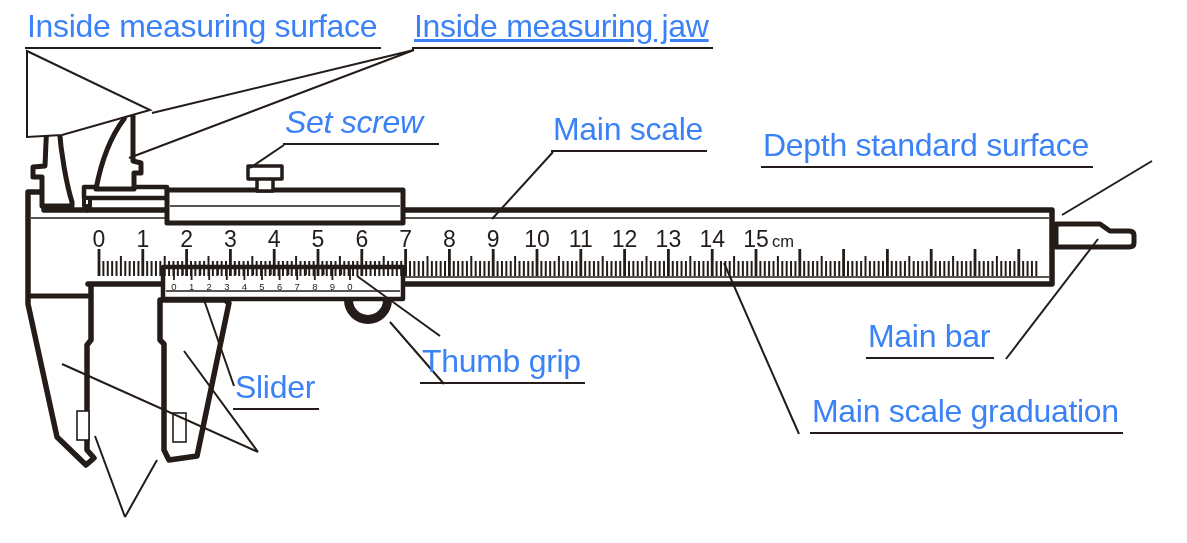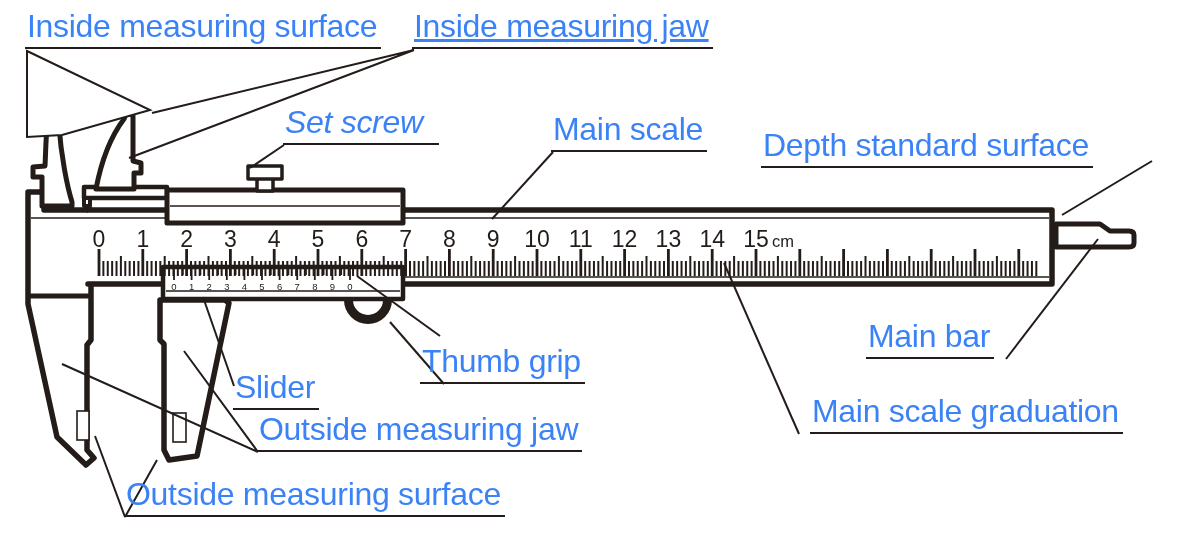--- a/index.html
+++ b/index.html
@@ -340,15 +340,13 @@
 
   <div class="lbl" style="left:25px;top:9px;">Inside measuring surface</div>
   <div class="lbl" style="left:412px;top:9px;text-decoration:underline;">Inside measuring jaw</div>
   <div class="lbl" style="left:283px;top:105px;padding-right:16px;font-style:italic;">Set screw</div>
   <div class="lbl" style="left:551px;top:112px;">Main scale</div>
   <div class="lbl" style="left:761px;top:104px;margin-top:24px;">Depth standard surface</div>
   <div class="lbl" style="left:420px;top:344px;">Thumb grip</div>
   <div class="lbl" style="left:233px;top:346px;margin-top:24px;">Slider</div>
   <div class="lbl" style="left:866px;top:319px;">Main bar</div>
   <div class="lbl" style="left:798px;top:394px;margin-left:12px;">Main scale graduation</div>
-  <div class="lbl" style="left:257px;top:412px;">Outside measuring jaw</div>
-  <div class="lbl" style="left:124px;top:477px;">Outside measuring surface</div>
 </div>
 
 </body></html>

